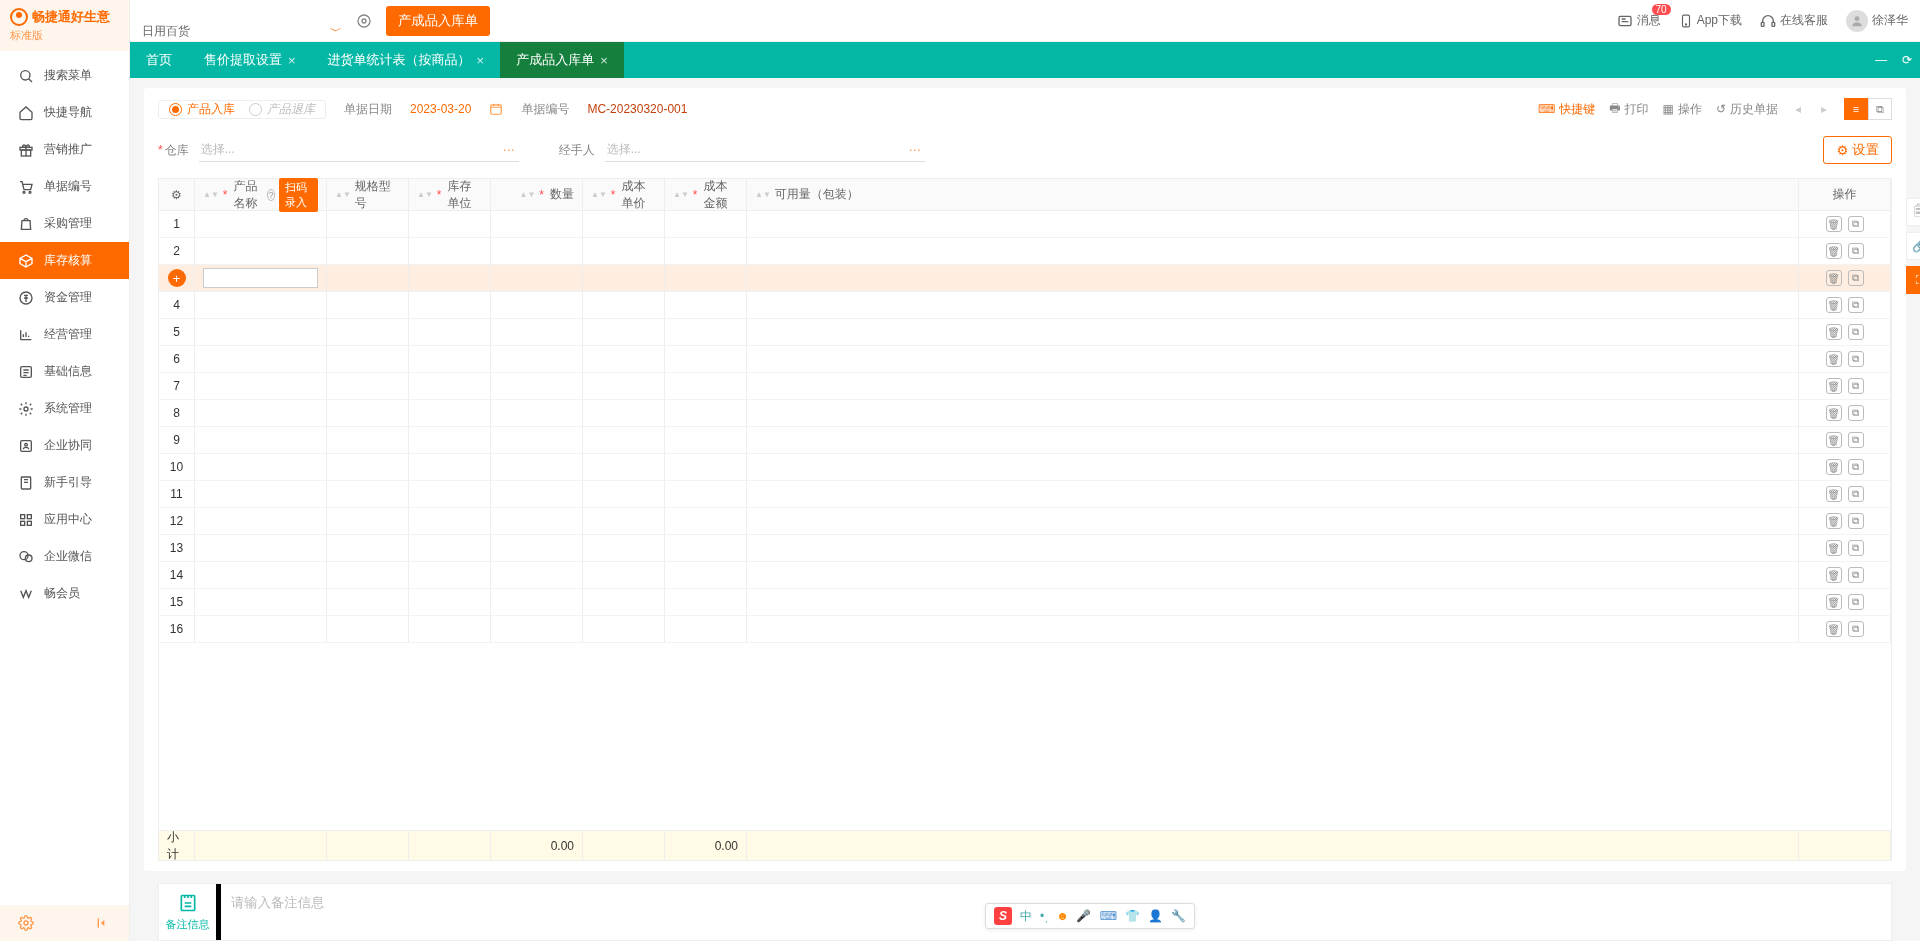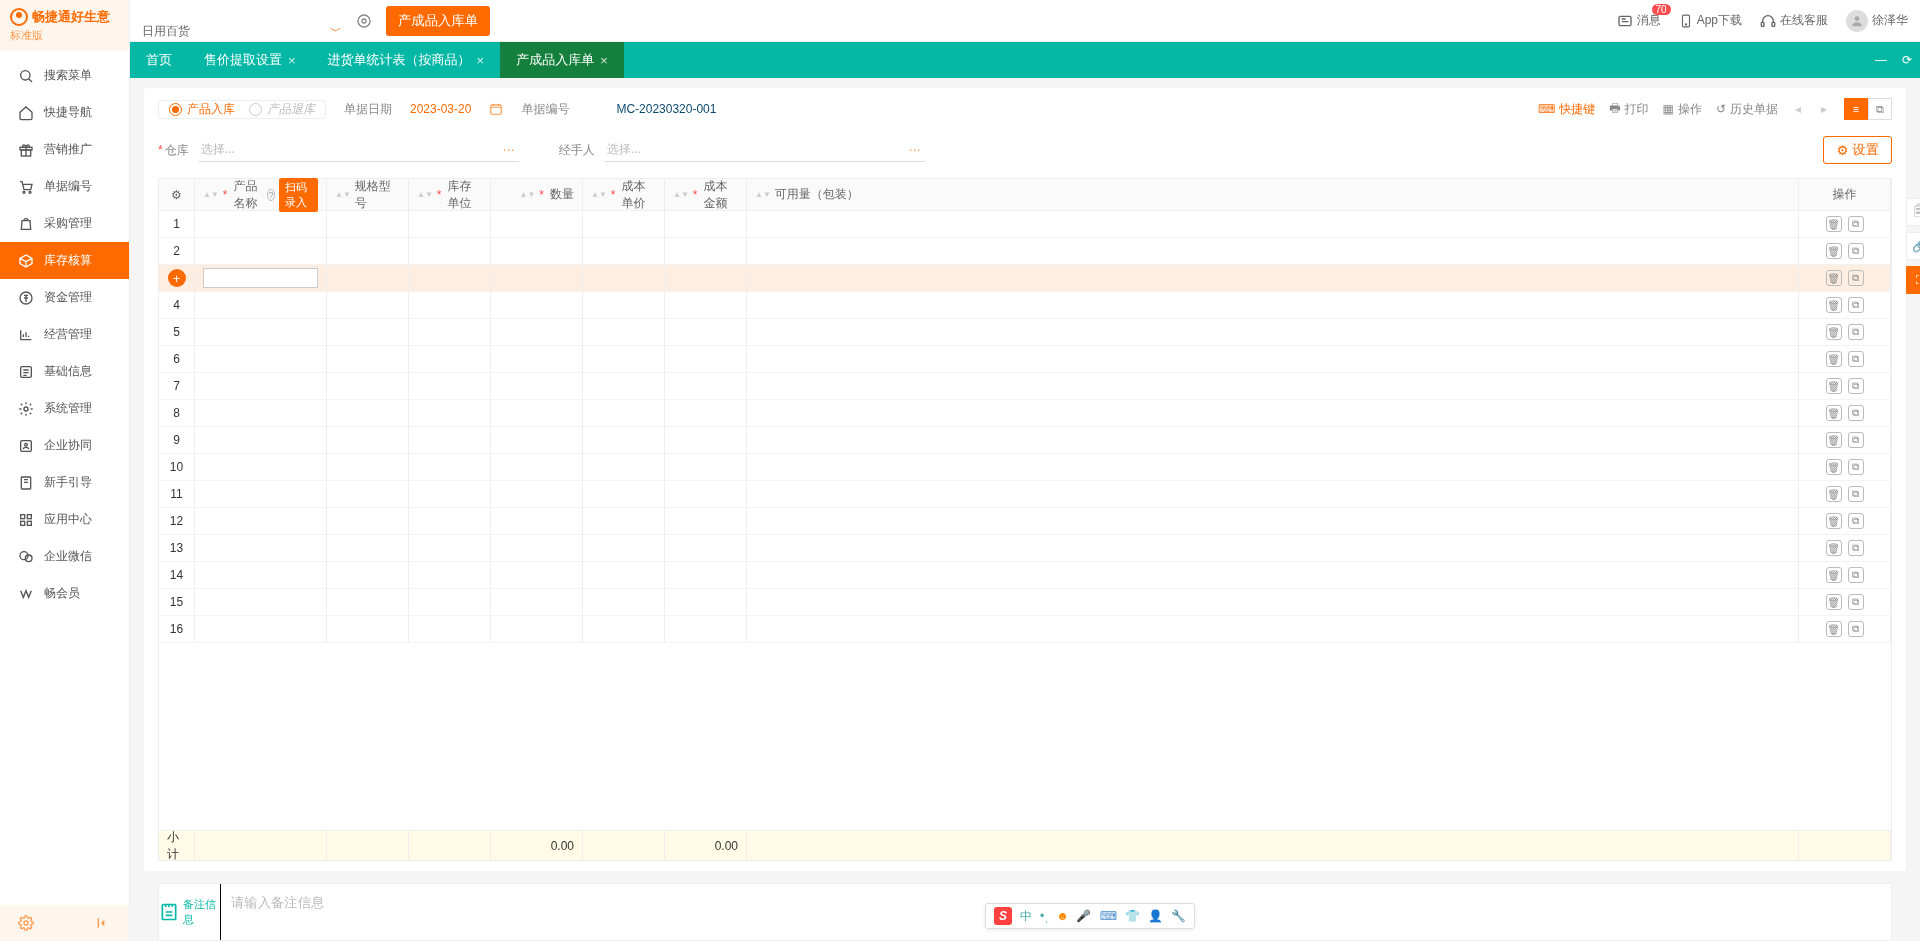--- a/index.html
+++ b/index.html
@@ -51,21 +51,21 @@
 .doc-header { display: flex; align-items: center; padding: 10px 14px; gap: 18px; }
 .radio-group { display: flex; align-items: center; gap: 14px; border: 1px solid #eee; border-radius: 3px; padding: 0 10px; }
 .radio { display: flex; align-items: center; gap: 5px; cursor: pointer; }
 .radio .circ { width: 13px; height: 13px; border-radius: 50%; border: 1px solid #bbb; display: inline-flex; align-items: center; justify-content: center; }
 .radio.checked .circ { border-color: #ff6a00; }
 .radio.checked .circ::after { content: ""; width: 7px; height: 7px; border-radius: 50%; background: #ff6a00; }
 .radio.checked span { color: #ff6a00; }
 .radio:not(.checked) span, .radio:not(.checked) .circ { color: #bbb; border-color: #ccc; font-style: italic; }
 .field-label { color: #888; }
 .date-val { color: #ff6a00; cursor: pointer; }
-.docno { color: #0c4a6e; margin-left: 29px; }
+.docno { color: #c2410c; }
 .header-actions { margin-left: auto; display: flex; align-items: center; gap: 14px; color: #888; }
 .ha-item { display: flex; align-items: center; gap: 4px; cursor: pointer; }
 .ha-item.orange { color: #ff6a00; }
 .view-toggle { display: flex; gap: 0; }
 .vt { width: 24px; height: 22px; border: 1px solid #ddd; display: flex; align-items: center; justify-content: center; cursor: pointer; font-size: 11px; }
 .vt.active { background: #ff6a00; color: #fff; border-color: #ff6a00; }
 .nav-arrow { color: #ccc; cursor: pointer; padding: 0 3px; }
 
 
 .form-row { display: flex; align-items: center; padding: 6px 14px 14px 14px; gap: 40px; }
@@ -101,21 +101,21 @@
 .trow.active { background: #fdeee1; }
 .trow.active .col-idx { padding: 0; }
 .add-circle { width: 18px; height: 18px; border-radius: 50%; background: #ff6a00; color: #fff; display: flex; align-items: center; justify-content: center; font-size: 13px; cursor: pointer; }
 .cell-input { width: 100%; height: 20px; border: 1px solid #ccc; background: #fff; }
 .op-ico { width: 16px; height: 16px; border: 1px solid #bbb; border-radius: 3px; display: inline-flex; align-items: center; justify-content: center; color: #888; font-size: 10px; margin: 0 3px; cursor: pointer; }
 .tfoot { display: flex; background: #fffbe6; border-top: 1px solid #eee; height: 30px; }
 .tfoot .td { font-weight: normal; }
 
 
 .remark { display: flex; margin: 12px 14px 0 14px; border: 1px solid #eee; background: #fff; }
-.remark-label { width: 62px; display: flex; flex-direction: row; align-items: center; justify-content: center; gap: 4px; color: #05b8a6; border-right: 1px solid #000000; padding: 8px 0; }
+.remark-label { width: 62px; display: flex; flex-direction: column; align-items: center; justify-content: center; gap: 4px; color: #05b8a6; border-right: 5px solid #000000; padding: 8px 0; }
 .remark-label .icon { font-size: 18px; }
 .remark-input { flex: 1; border: none; padding: 10px; resize: none; height: 56px; outline: none; }
 .remark-input::placeholder { color: #bbb; }
 
 
 .footer-bar { display: flex; justify-content: flex-end; gap: 12px; padding: 12px 14px; align-items: center; }
 .btn { padding: 7px 20px; border-radius: 3px; cursor: pointer; font-size: 13px; }
 .btn-plain { background: #fff; border: 1px solid #ddd; color: #555; }
 .btn-outline { background: #fff; border: 1px solid #ff6a00; color: #ff6a00; }
 .btn-primary { background: #ff6a00; border: 1px solid #ff6a00; color: #fff; display: flex; align-items: center; gap: 6px; }

